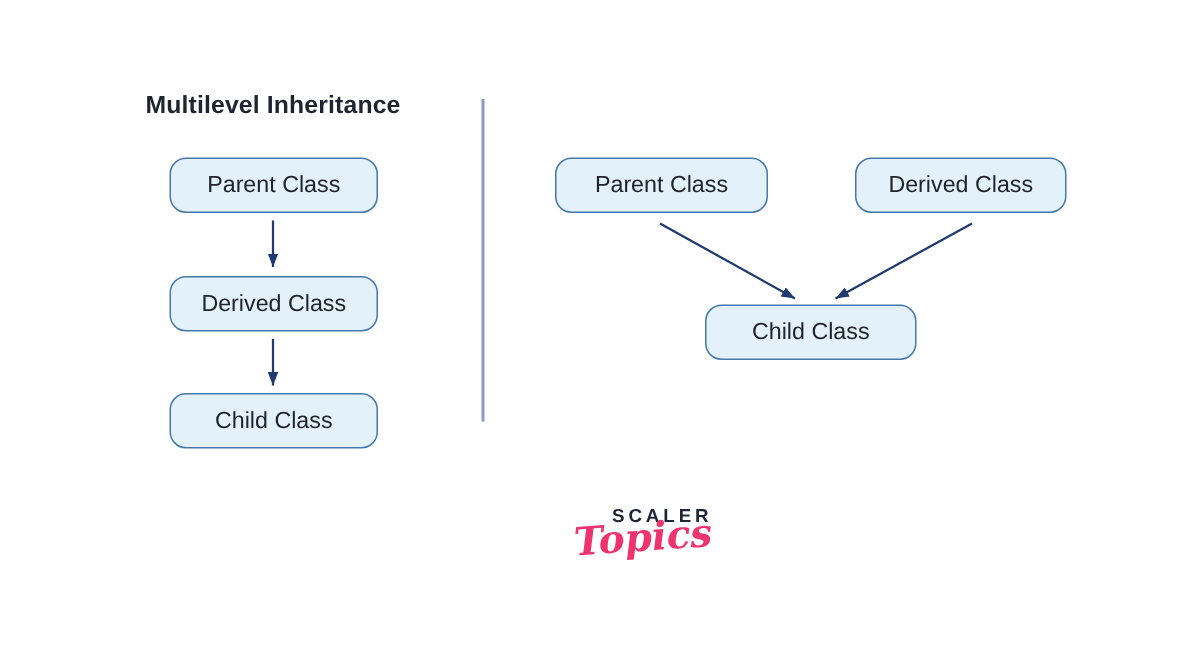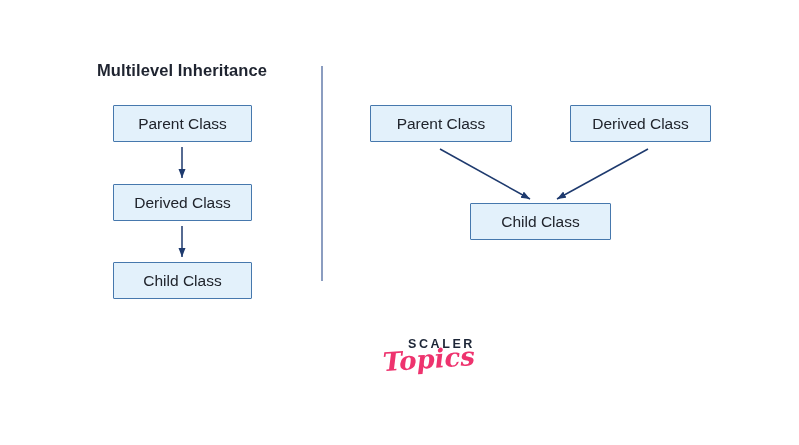--- a/index.html
+++ b/index.html
@@ -22,21 +22,21 @@
     font-size: 16.5px;
     font-weight: 700;
     color: var(--title-color, #1f2430);
     letter-spacing: 0.1px;
   }
   .node-box {
     position: absolute;
     box-sizing: border-box;
     background: var(--box-fill, #e3f1fb);
     border: 1.5px solid var(--box-border, #4678ad);
-    border-radius: 1px;
+    border-radius: 11px;
     display: flex;
     align-items: center;
     justify-content: center;
     font-size: 15.5px;
     color: var(--node-text, #20242c);
   }
   .arrow-svg {
     position: absolute;
     overflow: visible;
   }

